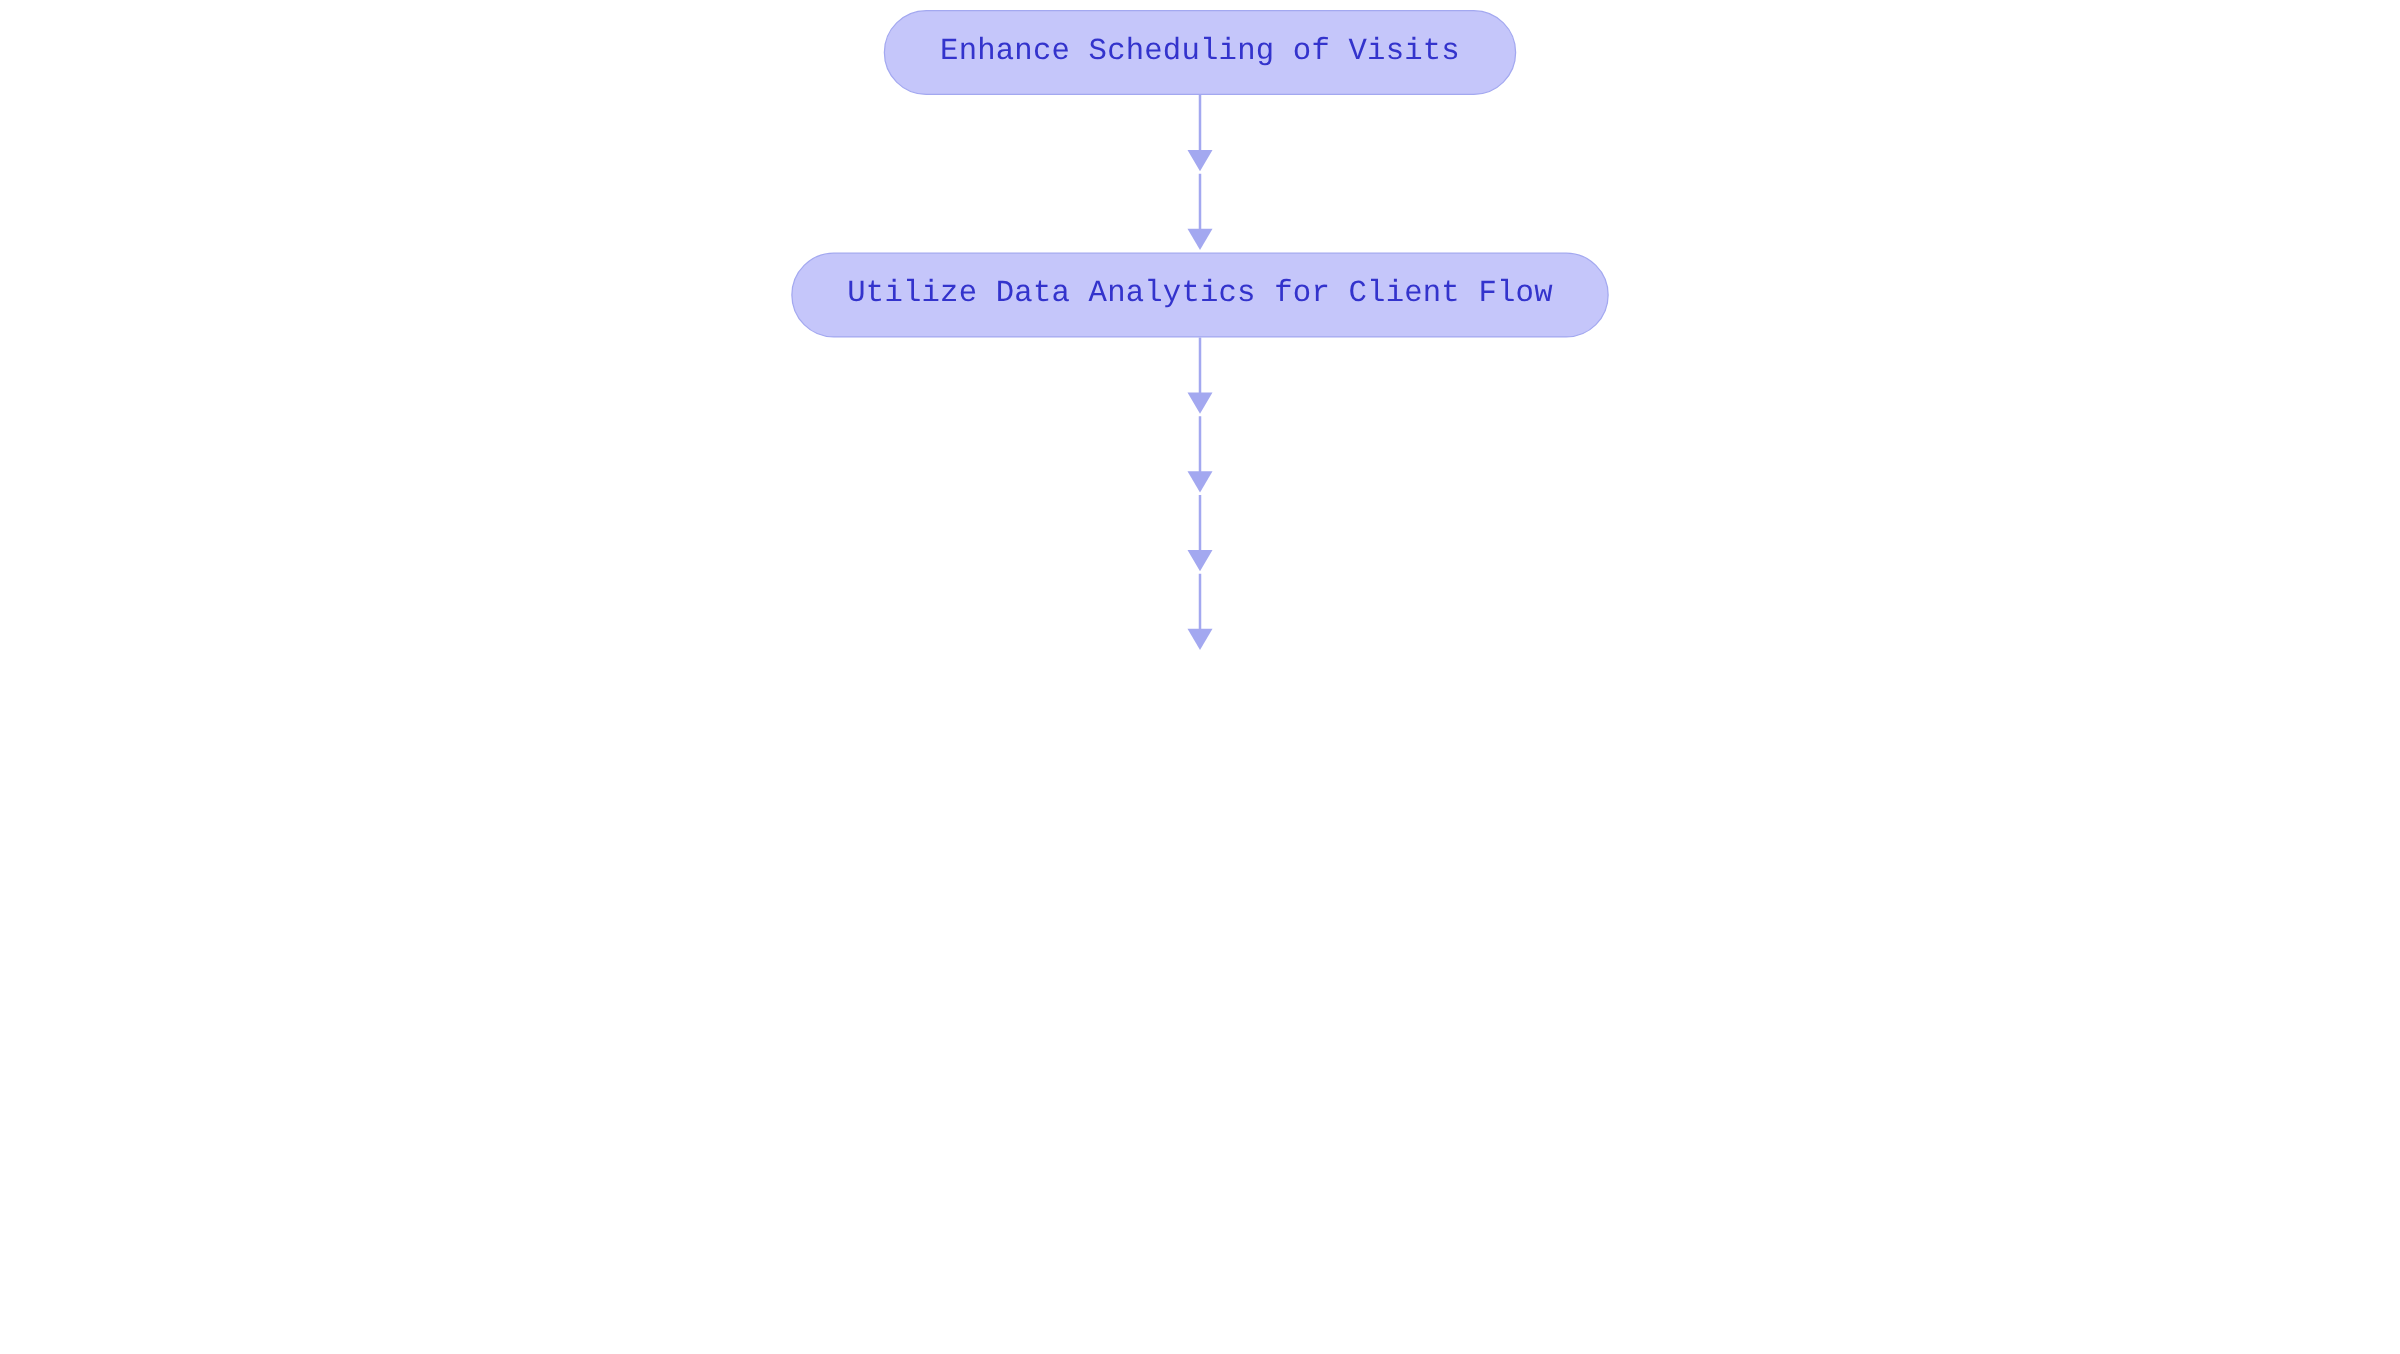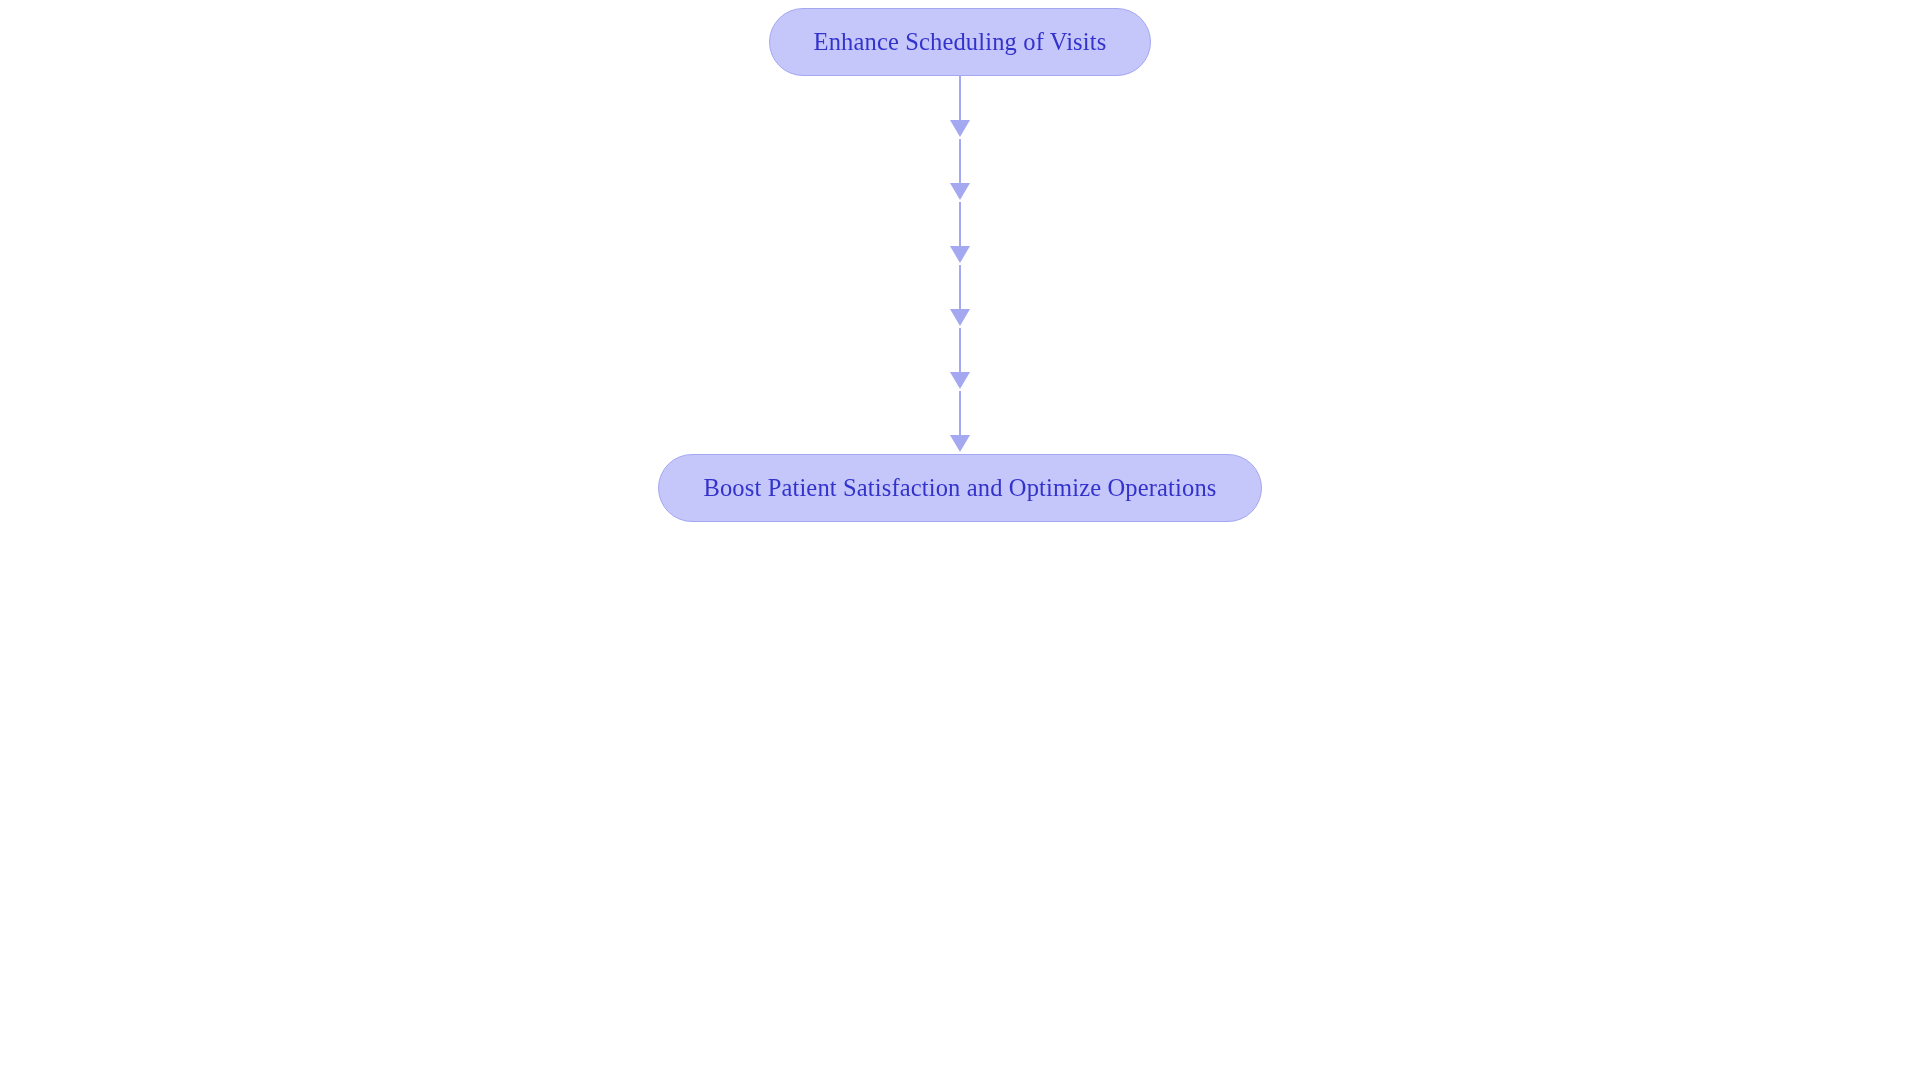--- a/index.html
+++ b/index.html
@@ -37,21 +37,21 @@
     box-sizing: border-box;
     padding: 0 44px;
     white-space: nowrap;
   }
   .node-label {
     font-size: 24.5px;
     font-weight: 400;
     letter-spacing: 0.15px;
     line-height: 1;
     color: #3333cc;
-    font-family: Liberation Serif, serif;
+    font-family: Liberation Mono, monospace;
   }
   .connector {
     width: 24px;
     height: 63px;
     display: flex;
     flex-direction: column;
     align-items: center;
     justify-content: flex-start;
   }
   .connector-line {
@@ -81,20 +81,23 @@
     <div class="connector-line"></div>
     <div class="connector-arrow"></div>
   </div>
 
 
   <div class="connector">
     <div class="connector-line"></div>
     <div class="connector-arrow"></div>
   </div>
 
+  <div class="node">
+    <span class="node-label">Utilize Data Analytics for Client Flow</span>
+  </div>
 
   <div class="connector">
     <div class="connector-line"></div>
     <div class="connector-arrow"></div>
   </div>
 
 
   <div class="connector">
     <div class="connector-line"></div>
     <div class="connector-arrow"></div>
@@ -105,17 +108,14 @@
     <div class="connector-line"></div>
     <div class="connector-arrow"></div>
   </div>
 
 
   <div class="connector">
     <div class="connector-line"></div>
     <div class="connector-arrow"></div>
   </div>
 
-  <div class="node">
-    <span class="node-label">Boost Patient Satisfaction and Optimize Operations</span>
-  </div>
 
 </div>
 
 </body></html>

